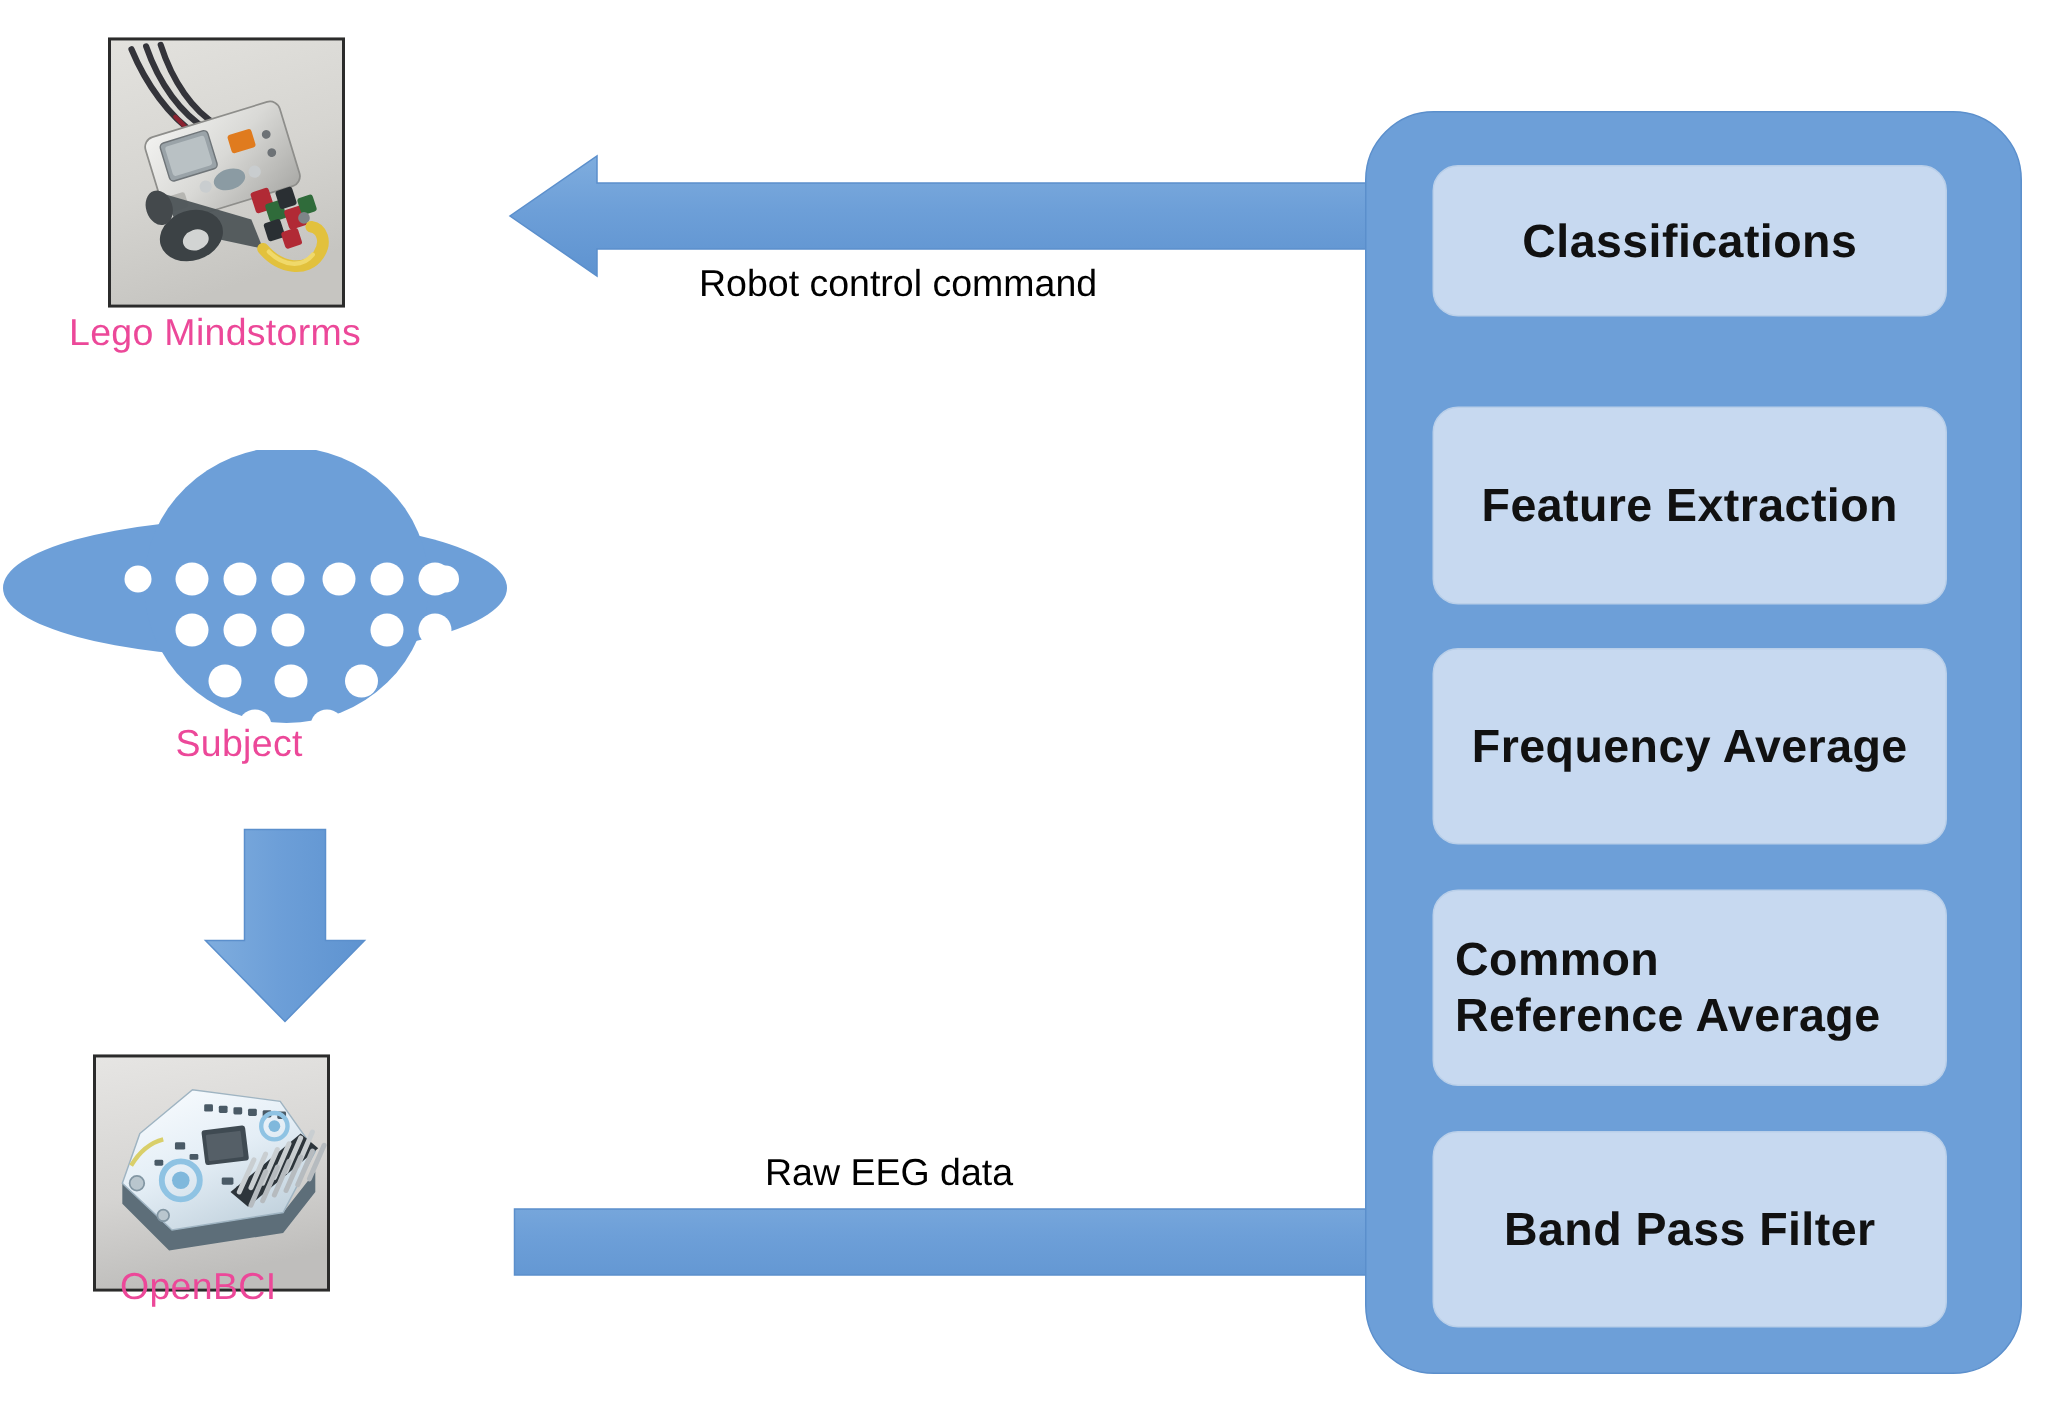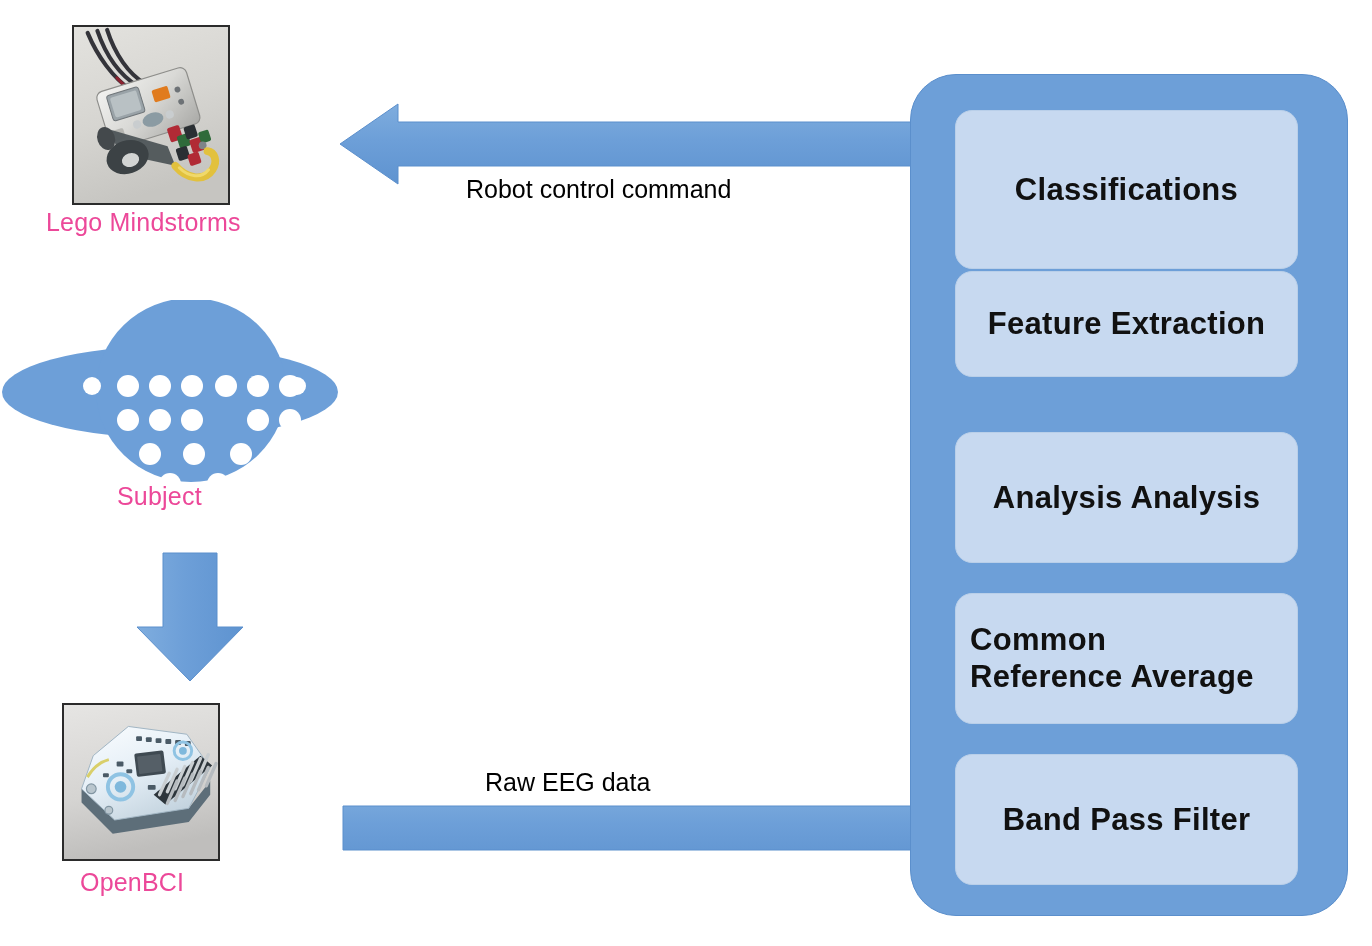--- a/index.html
+++ b/index.html
@@ -34,39 +34,39 @@
   }
 
   
   #lego-frame{left:72px;top:25px;width:158px;height:180px;}
   #lego-svg{display:block;width:100%;height:100%;}
   #lego-caption{left:46px;top:208px;}
 
   
   #obci-frame{left:62px;top:703px;width:158px;height:158px;}
   #obci-svg{display:block;width:100%;height:100%;}
-  #obci-caption{left:80px;top:868px;}
+  #obci-caption{left:80px;top:844px;}
 
   
   #subject-head{left:0px;top:300px;width:340px;height:200px;}
   #subject-caption{left:117px;top:482px;}
 
   
   #arrow-layer{position:absolute;left:0;top:0;width:1372px;height:946px;
                pointer-events:none;}
 
   
   .edge-label{
     position:absolute;
     font-size:25px;
     color:#000000;
     white-space:nowrap;
   }
   #label-robot{left:466px;top:175px;}
-  #label-eeg{left:485px;top:768px;}
+  #label-eeg{left:510px;top:768px;}
 
   
   #pipeline{
     position:absolute;
     left:910px;top:74px;
     width:438px;height:842px;
     background:#6d9fd8;
     border:1px solid #5b8fcc;
     border-radius:46px;
     box-sizing:border-box;
@@ -92,22 +92,22 @@
     font-weight:bold;
     letter-spacing:0.3px;
     font-family:"Liberation Sans", sans-serif;
   }
   .stage-box.left-align{
     justify-content:flex-start;
     padding-left:14px;
     text-align:left;
     line-height:1.18;
   }
-  #box-0{top:0px;height:159px;}
-  #box-1{top:161px;height:106px;}
+  #box-0{top:0px;height:101px;}
+  #box-1{top:161px;height:132px;}
   #box-2{top:322px;height:131px;}
   #box-3{top:483px;height:131px;}
   #box-4{top:644px;height:131px;}
 </style>
 </head>
 <body>
 
 <div id="stage">
 
   <div class="photo-frame" id="lego-frame">
@@ -341,21 +341,21 @@
   <div id="pipeline-inner">
     <div class="stage-box" id="box-0">
       <span>Classifications</span>
     </div>
 
     <div class="stage-box" id="box-1">
       <span>Feature Extraction</span>
     </div>
 
     <div class="stage-box" id="box-2">
-      <span>Analysis Analysis</span>
+      <span>Frequency Average</span>
     </div>
 
     <div class="stage-box left-align" id="box-3">
       <span>
         <span>Common</span><br>
         <span>Reference Average</span>
       </span>
     </div>
 
     <div class="stage-box" id="box-4">

